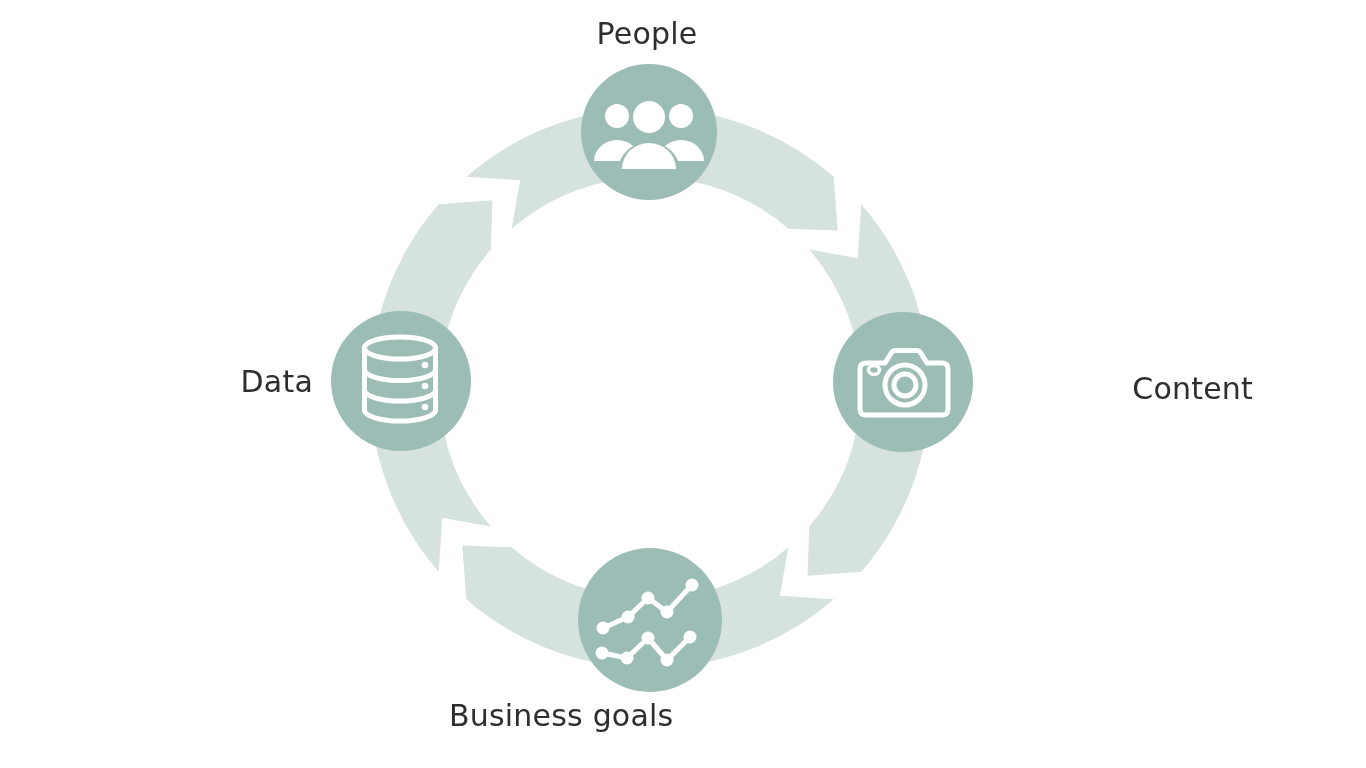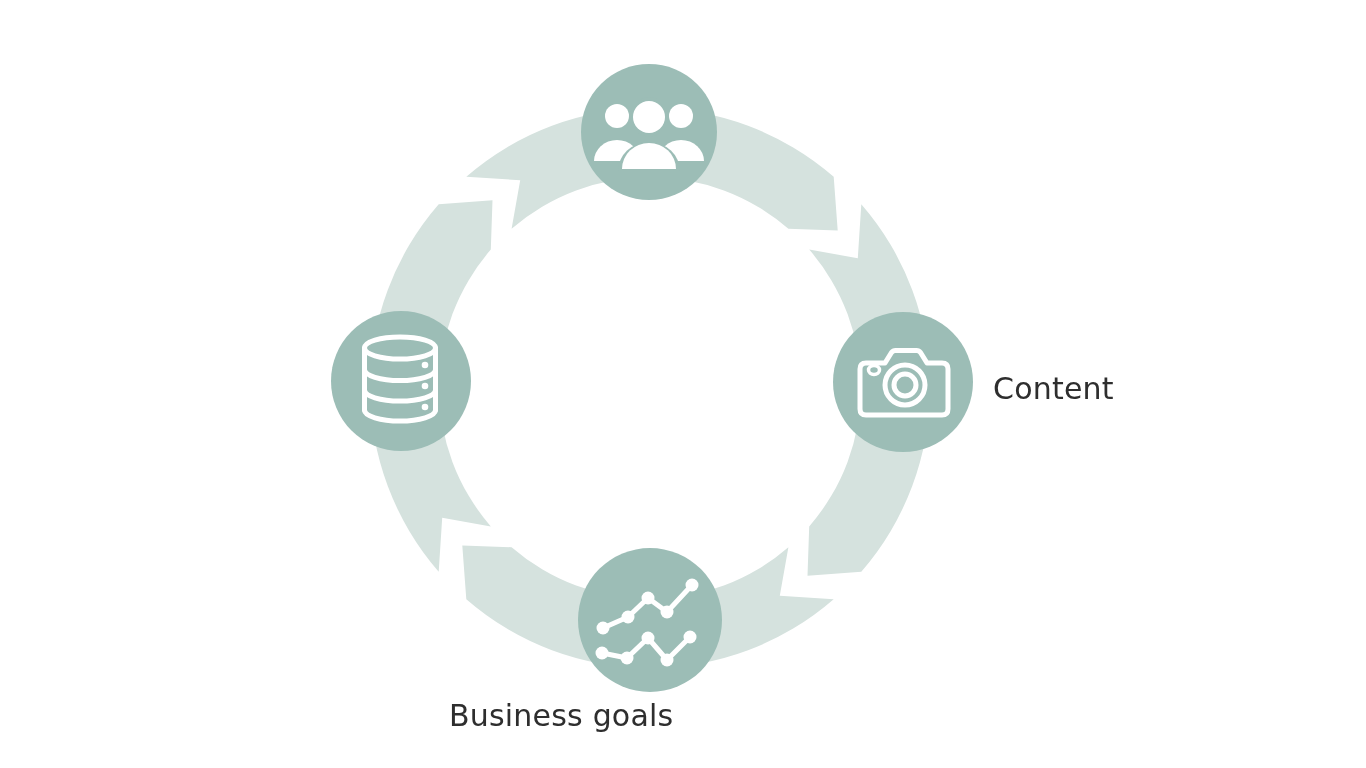--- a/index.html
+++ b/index.html
@@ -22,21 +22,21 @@
   }
   .node-label {
     position: absolute;
     font-size: 30px;
     line-height: 36px;
     font-weight: 400;
     letter-spacing: 0.2px;
     white-space: nowrap;
   }
   .label-people   { left: 497px; top: 16px;  width: 300px; text-align: center; }
-  .label-content  { left: 993px; top: 371px; width: 260px; text-align: left; }
+  .label-content  { left: 993px; top: 371px; width: 260px; text-align: right; }
   .label-data     { left: 113px; top: 364px; width: 200px; text-align: right; }
   .label-business { left: 449px; top: 698px; width: 400px; text-align: left; }
 </style>
 </head>
 <body style="background: rgb(255, 255, 255);">
 
 <div class="stage">
 
   <svg class="diagram-svg" width="1366" height="768" viewBox="0 0 1366 768">
 
@@ -96,16 +96,18 @@
         <circle cx="95" cy="8" r="6.5" fill="#ffffff"></circle>
         <circle cx="5" cy="76" r="6.5" fill="#ffffff"></circle>
         <circle cx="30" cy="81" r="6.5" fill="#ffffff"></circle>
         <circle cx="51" cy="61" r="6.5" fill="#ffffff"></circle>
         <circle cx="70" cy="83" r="6.5" fill="#ffffff"></circle>
         <circle cx="93" cy="60" r="6.5" fill="#ffffff"></circle>
       </g>
     </g>
   </svg>
 
+  <div class="node-label label-people" style="color: rgb(46, 46, 46);">People</div>
   <div class="node-label label-content" style="color: rgb(46, 46, 46);">Content</div>
   <div class="node-label label-business" style="color: rgb(46, 46, 46);">Business goals</div>
+  <div class="node-label label-data" style="color: rgb(46, 46, 46);">Data</div>
 
 </div>
 
 </body></html>

